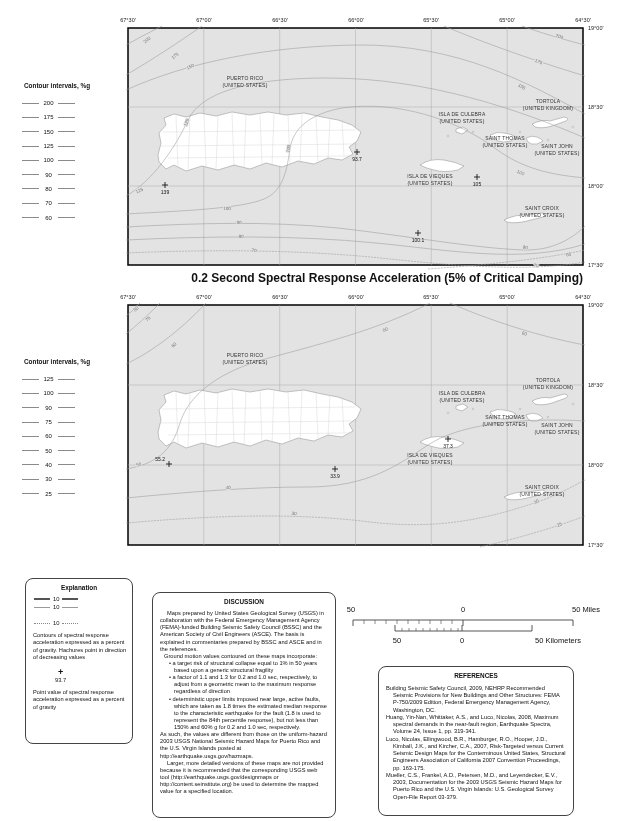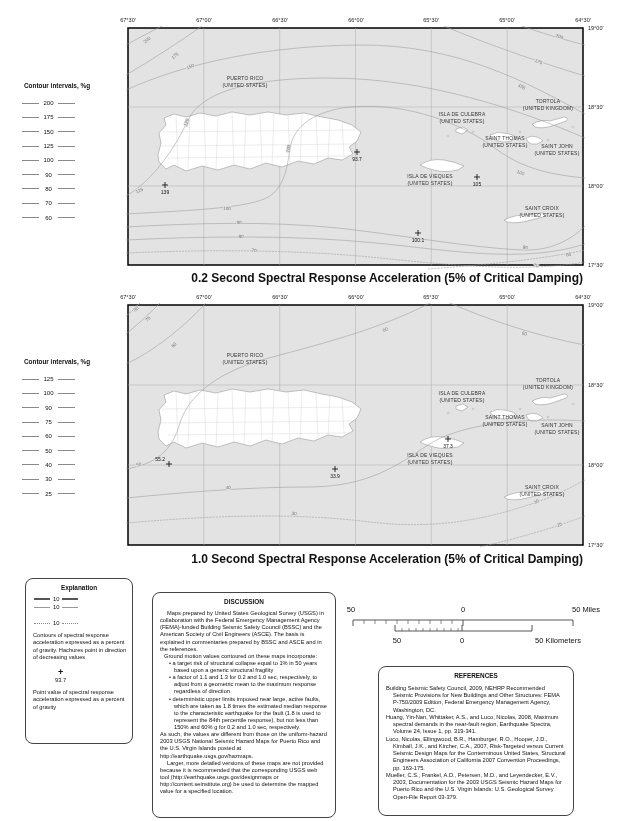--- a/index.html
+++ b/index.html
@@ -349,21 +349,20 @@
       <text class="ax" x="455" y="-6">64°30'</text>
     </g>
     <g>
       <text class="axl" x="460" y="2">19°00'</text>
       <text class="axl" x="460" y="82">18°30'</text>
       <text class="axl" x="460" y="162">18°00'</text>
       <text class="axl" x="460" y="242">17°30'</text>
     </g>
   </svg>
 
-  <div class="map-title" style="top:552px">1.0 Second Spectral Response Acceleration (5% of Critical Damping)</div>
 
   <div class="box" style="left:25px;top:578px;width:108px;height:166px">
     <div class="box-title">Explanation</div>
     <div class="exp-row">
         <span class="exp-l1"></span>
         <span class="exp-val">10</span>
         <span class="exp-l1"></span>
       </div>
     <div class="exp-row" style="margin-top:2px">
         <span class="exp-l2"></span>

